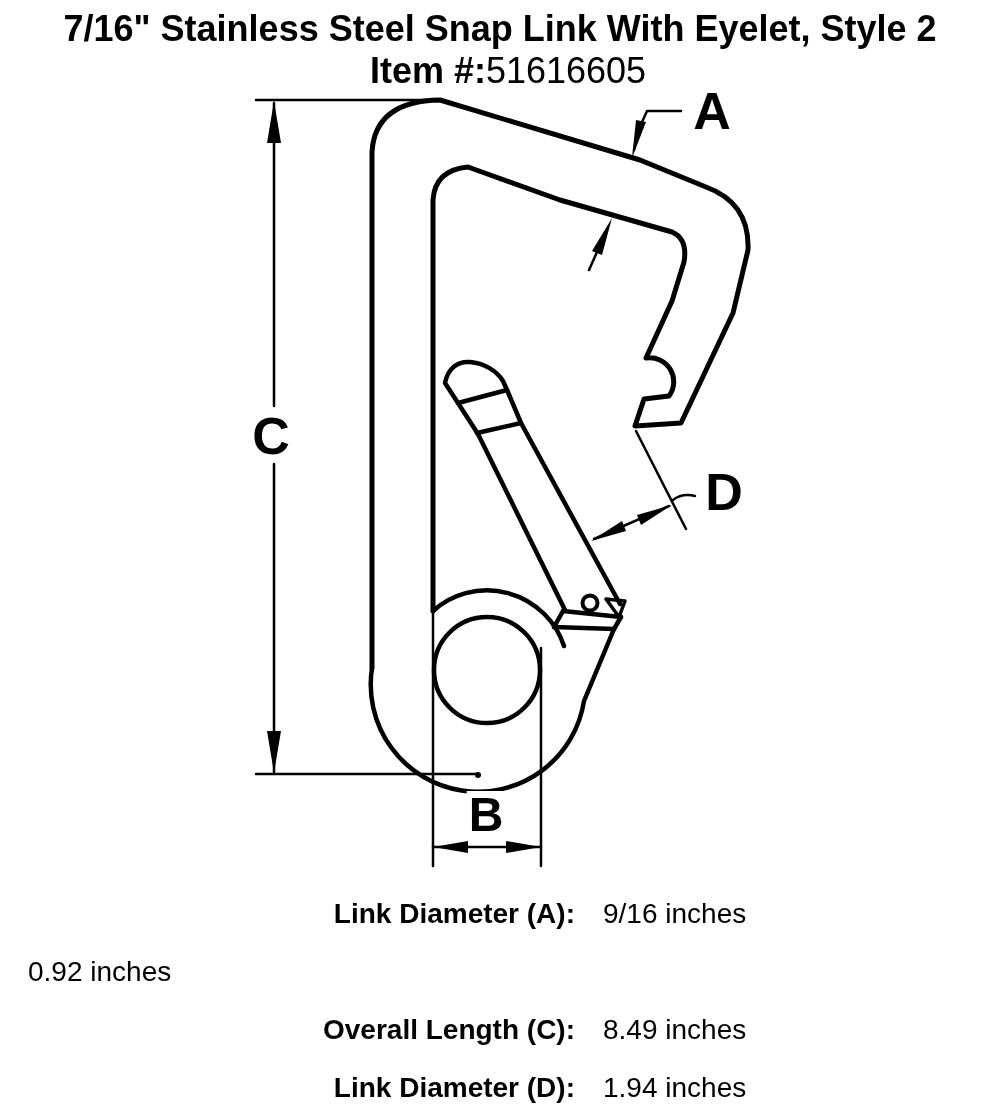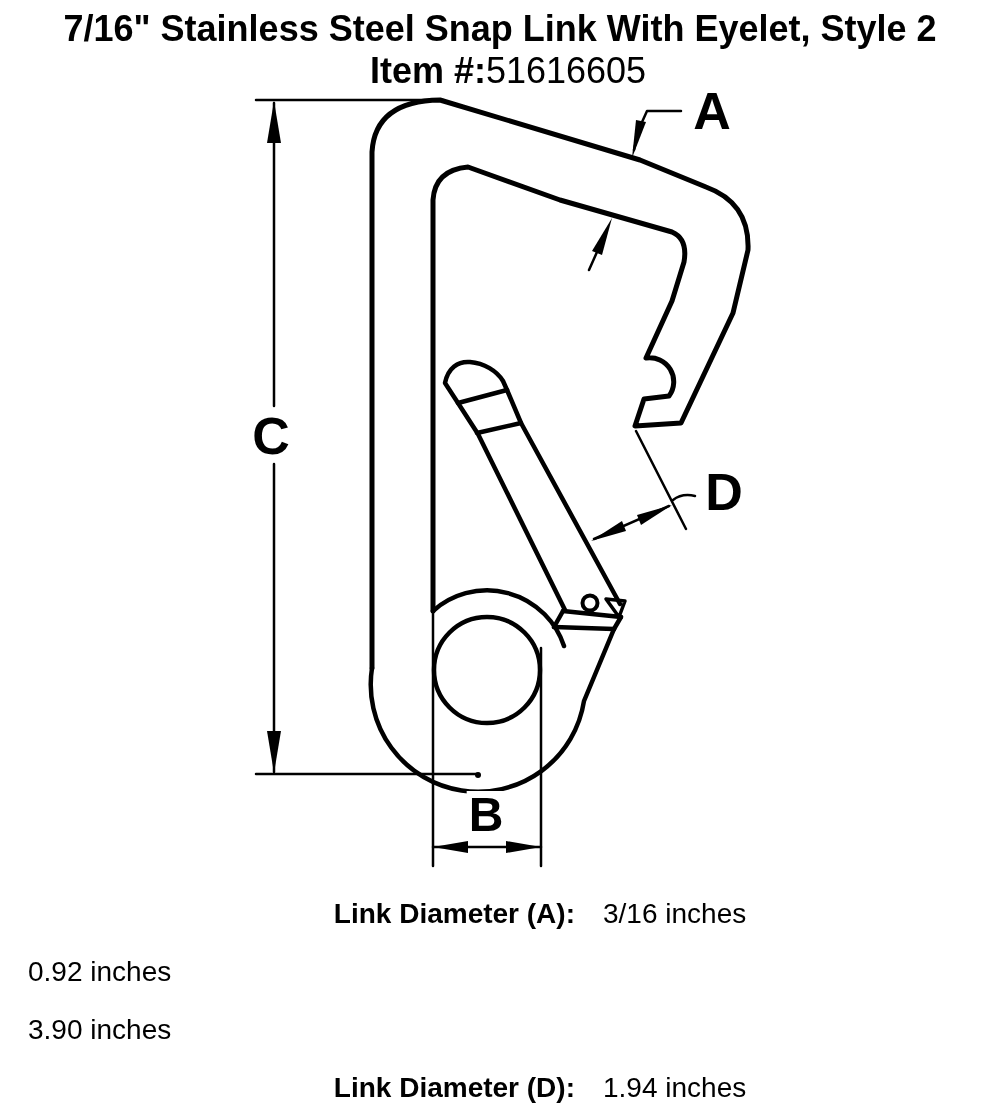--- a/index.html
+++ b/index.html
@@ -117,25 +117,26 @@
 </svg>
 
 <div class="dim-letter" style="left:712px;top:111px;">A</div>
 <div class="dim-letter" style="left:271px;top:436px;">C</div>
 <div class="dim-letter" style="left:724px;top:492px;">D</div>
 <div class="dim-letter b" style="left:486px;top:815px;">B</div>
 
 <div class="spec-table">
   <div class="spec-row">
     <div class="spec-label">Link Diameter (A):</div>
-    <div class="spec-value">3/16 inches</div>
+    <div class="spec-value">9/16 inches</div>
   </div>
   <div class="spec-row">
     <div class="spec-value">0.92 inches</div>
   </div>
   <div class="spec-row">
-    <div class="spec-value">3.90 inches</div>
+    <div class="spec-label">Overall Length (C):</div>
+    <div class="spec-value">8.49 inches</div>
   </div>
   <div class="spec-row">
     <div class="spec-label">Link Diameter (D):</div>
     <div class="spec-value">1.94 inches</div>
   </div>
 </div>
 
 </body></html>

